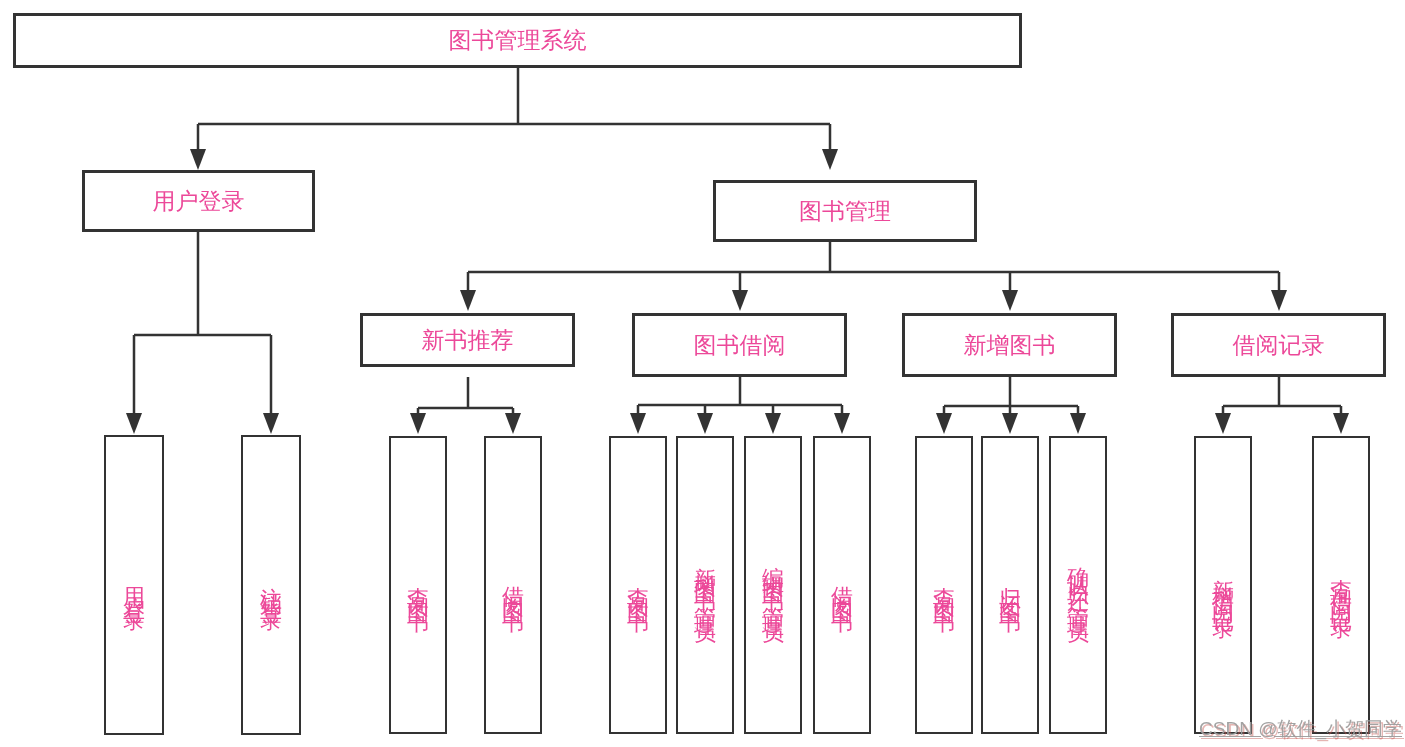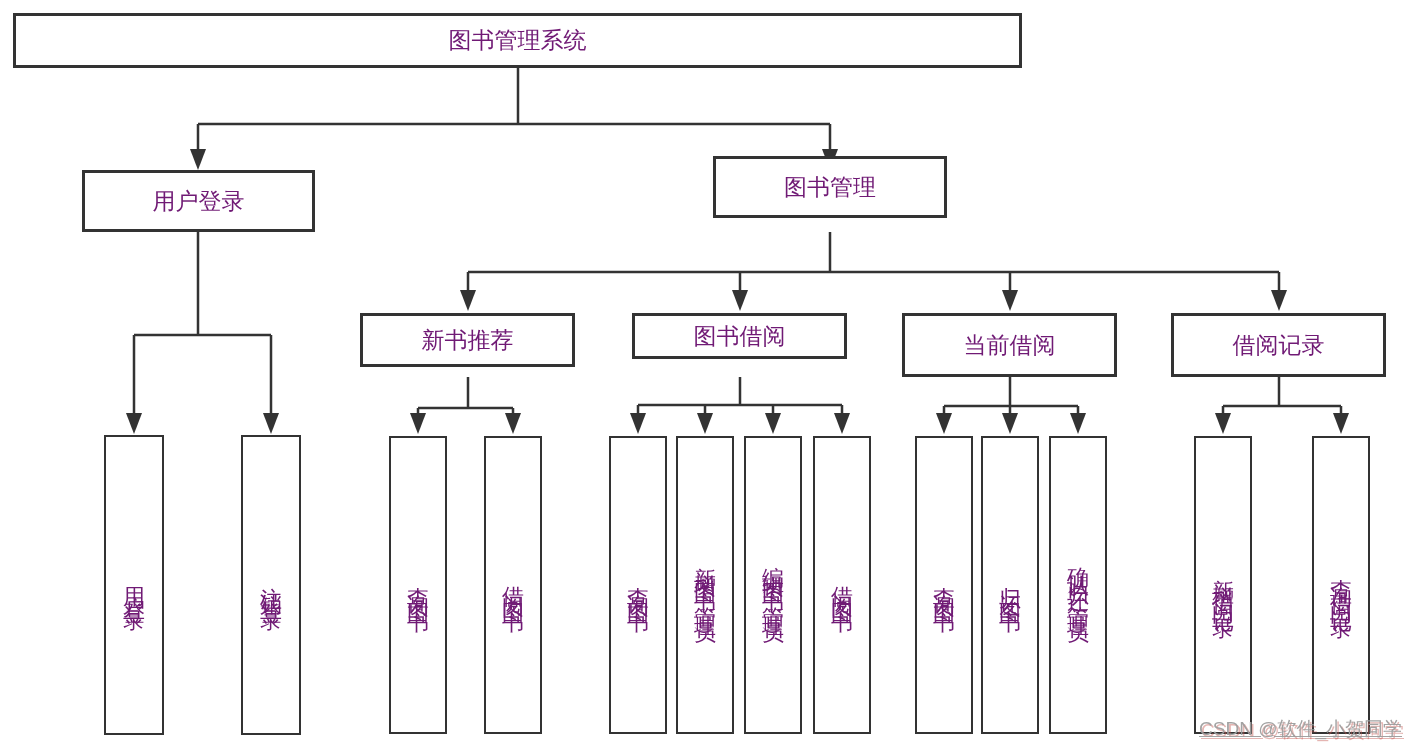--- a/index.html
+++ b/index.html
@@ -17,21 +17,21 @@
     width: 1405px; height: 747px;
   }
   .node {
     position: absolute;
     box-sizing: border-box;
     display: flex;
     align-items: center;
     justify-content: center;
     background: #ffffff;
     border: 3px solid #333333;
-    color: #701a75;
+    color: #ec4899;
     font-size: 23px;
     font-weight: 500;
     text-align: center;
     line-height: 1;
   }
   .node.root { border-width: 3px; }
   .vnode {
     border-width: 2px;
     writing-mode: vertical-rl;
     text-orientation: mixed;
@@ -84,25 +84,25 @@
       <polygon points="1010,434 1002,413 1018,413"></polygon>
       <polygon points="1078,434 1070,413 1086,413"></polygon>
       <polygon points="1223,434 1215,413 1231,413"></polygon>
       <polygon points="1341,434 1333,413 1349,413"></polygon>
     </g>
   </svg>
 
   <div class="node root" style="left:13px; top:13px; width:1009px; height:55px">图书管理系统</div>
 
   <div class="node" style="left:82px; top:170px; width:233px; height:62px">用户登录</div>
-  <div class="node" style="left:713px; top:156px; width:234px; height:62px">图书管理</div>
+  <div class="node" style="left:713px; top:180px; width:264px; height:62px">图书管理</div>
 
   <div class="node" style="left:360px; top:313px; width:215px; height:54px">新书推荐</div>
-  <div class="node" style="left:632px; top:313px; width:215px; height:46px">图书借阅</div>
-  <div class="node" style="left:902px; top:313px; width:215px; height:64px">当前借阅</div>
+  <div class="node" style="left:632px; top:313px; width:215px; height:64px">图书借阅</div>
+  <div class="node" style="left:902px; top:313px; width:215px; height:64px">新增图书</div>
   <div class="node" style="left:1171px; top:313px; width:215px; height:64px">借阅记录</div>
 
   <div class="node vnode" style="left:104px; top:435px; width:60px; height:300px">用户登录</div>
   <div class="node vnode" style="left:241px; top:435px; width:60px; height:300px">注销登录</div>
 
   <div class="node vnode" style="left:389px; top:436px; width:58px; height:298px">查询图书</div>
   <div class="node vnode" style="left:484px; top:436px; width:58px; height:298px">借阅图书</div>
 
   <div class="node vnode" style="left:609px; top:436px; width:58px; height:298px">查询图书</div>
   <div class="node vnode" style="left:676px; top:436px; width:58px; height:298px">新增图书（管理员）</div>

